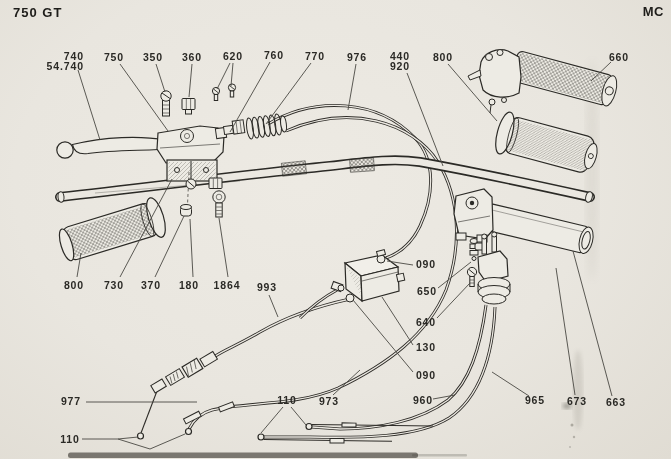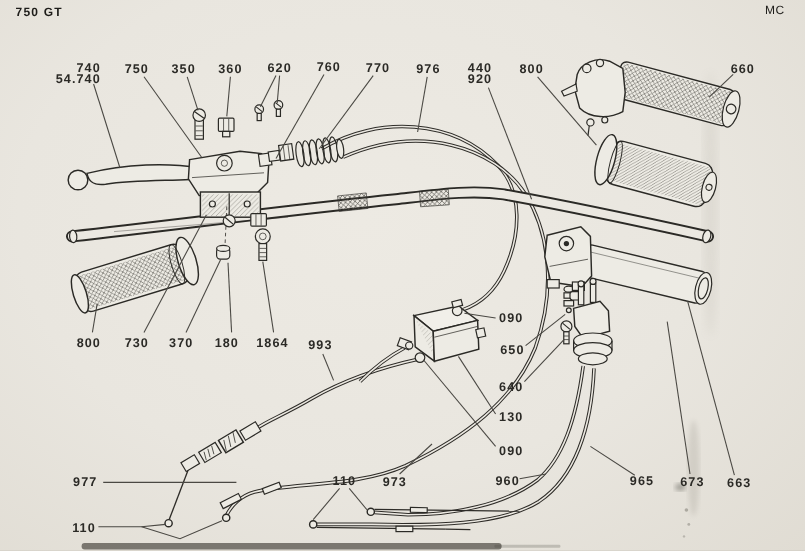--- a/index.html
+++ b/index.html
@@ -1,22 +1,22 @@
 <!DOCTYPE html>
 <html><head>
 <meta charset="utf-8">
 <style>
   html,body{margin:0;padding:0;background:#c9c5bc;}
   #page{position:relative;width:671px;height:459px;overflow:hidden;
         background:radial-gradient(ellipse at 45% 40%, #edeae3 0%, #e9e6df 55%, #e0dcd3 100%);
         font-family:"Liberation Sans", sans-serif;}
   #diagram-svg{position:absolute;left:0;top:0;}
-  .pagetitle{position:absolute;left:13px;top:5px;font-size:10px;font-weight:700;
+  .pagetitle{position:absolute;left:13px;top:5px;font-size:13px;font-weight:700;
              letter-spacing:1px;color:#1e1d1a;}
-  .cornermark{position:absolute;right:17px;top:4px;font-size:10px;font-weight:400;
+  .cornermark{position:absolute;right:7px;top:4px;font-size:13px;font-weight:700;
               letter-spacing:.5px;color:#1e1d1a;}
   .plabel{font:700 10.5px "Liberation Sans", sans-serif;letter-spacing:.9px;fill:#2b2a26;}
   .leader{fill:none;stroke:#4a4843;stroke-width:.9;}
   .ink{stroke:#2b2a26;fill:none;}
   .tube-o{fill:none;stroke:#2e2c28;stroke-width:3;}
   .tube-i{fill:none;stroke:#ebe8e1;stroke-width:1.3;}
   .wire{fill:none;stroke:#2e2c28;stroke-width:1.1;}
   .pf{fill:#edebe4;stroke:#2b2a26;stroke-width:1.2;}
   .pf2{fill:#edebe4;stroke:#2b2a26;stroke-width:1;}
   .thin{stroke:#2b2a26;stroke-width:.6;fill:none;}

